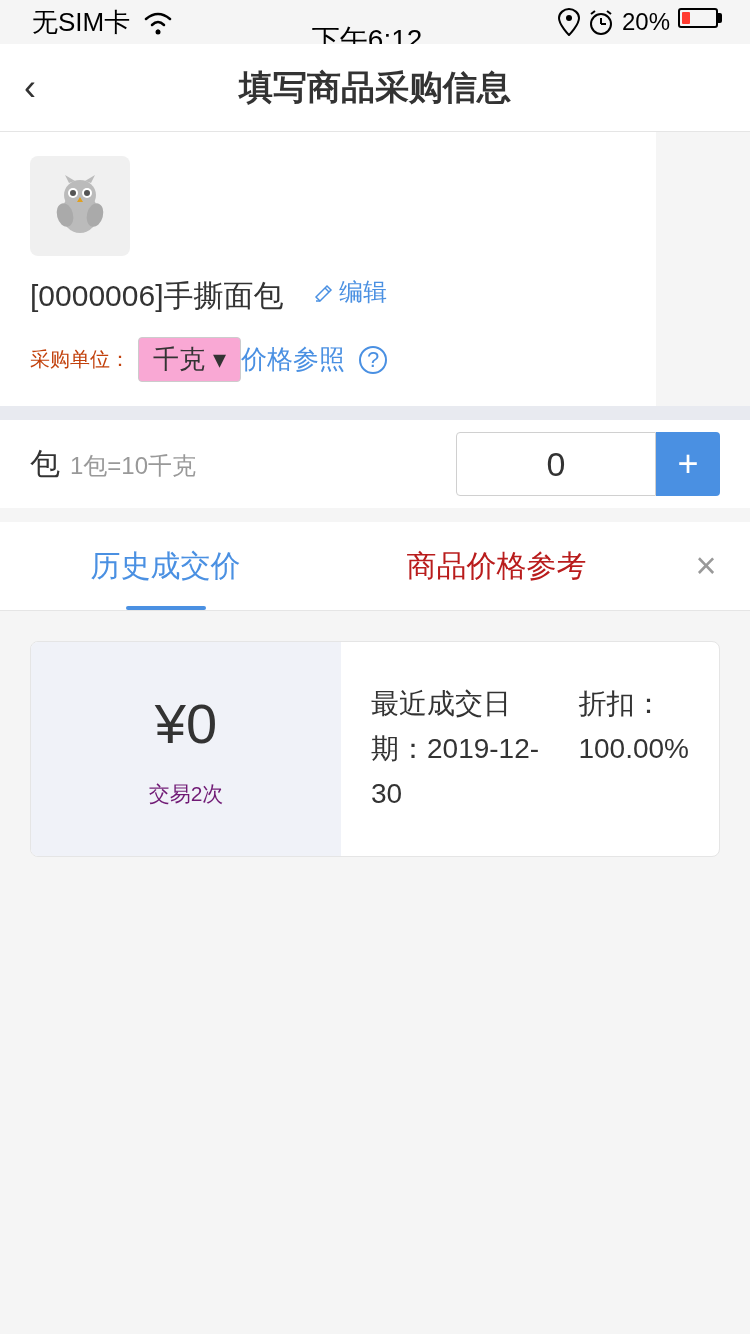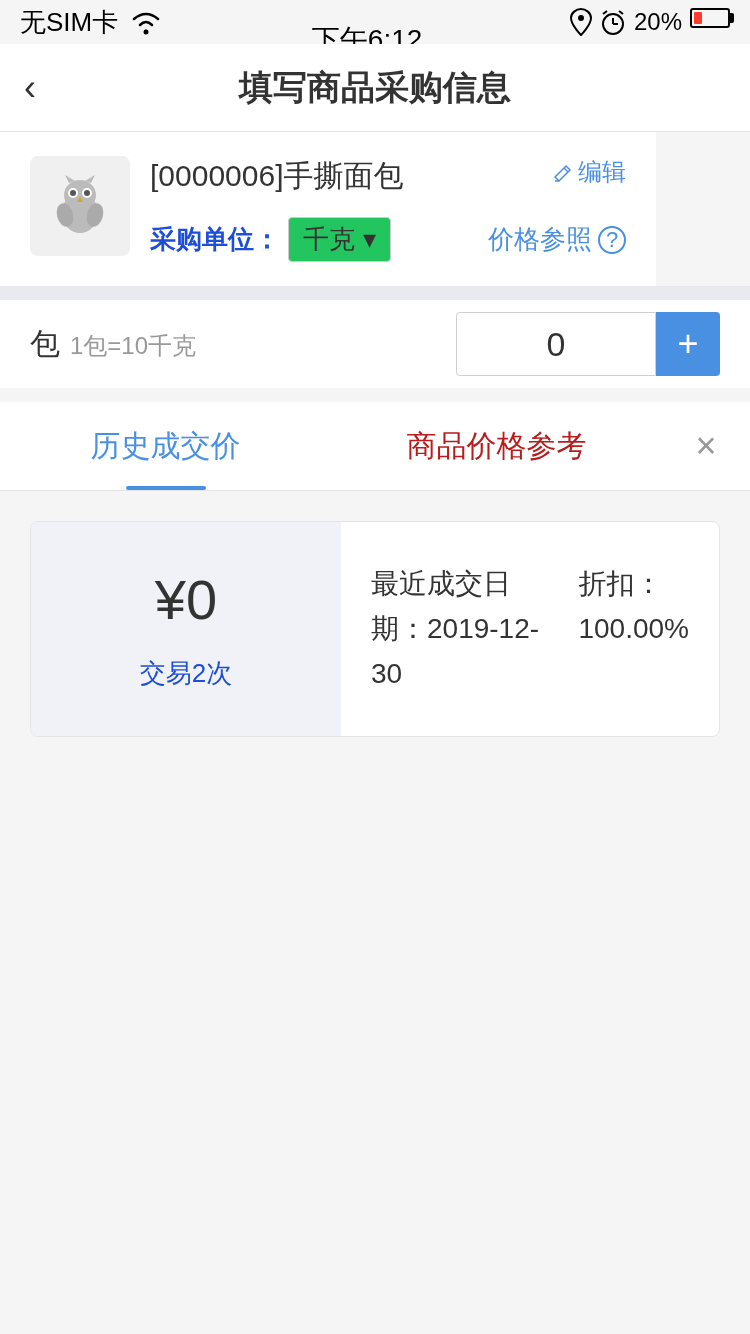--- a/index.html
+++ b/index.html
@@ -13,21 +13,21 @@
     }
 
     
     .status-bar {
       width: 750px;
       height: 44px;
       background: #f5f5f5;
       display: flex;
       align-items: center;
       justify-content: space-between;
-      padding: 0 20px;
+      padding: 0 32px;
       font-size: 26px;
       font-weight: 500;
     }
     .status-left {
       display: flex;
       align-items: center;
       gap: 10px;
       font-size: 26px;
       color: #000;
     }
@@ -103,20 +103,21 @@
 
     
     .product-card {
       width: 656px;
       background: #fff;
       padding: 24px 30px;
       margin-top: 0;
       display: flex;
       align-items: flex-start;
       gap: 20px;
+      flex-direction: column;
     }
     .product-image {
       width: 100px;
       height: 100px;
       background: #f0f0f0;
       border-radius: 8px;
       display: flex;
       align-items: center;
       justify-content: center;
       flex-shrink: 0;
@@ -144,42 +145,41 @@
       gap: 4px;
       cursor: pointer;
       white-space: nowrap;
     }
     .product-unit-row {
       display: flex;
       align-items: center;
       justify-content: space-between;
     }
     .unit-label {
-      font-size: 26px;
-      color: #1d4ed8;
-      font-weight: bold;
+      font-size: 20px;
+      color: #c2410c;
     }
     .unit-select {
       display: inline-flex;
       align-items: center;
       border: 1px solid #ccc;
       border-radius: 4px;
       padding: 4px 14px;
       font-size: 26px;
       color: #333;
-      background: #22c55e;
+      background: #f9a8d4;
       gap: 8px;
       cursor: pointer;
     }
     .price-ref-link {
       font-size: 26px;
       color: #4a90e2;
       display: flex;
       align-items: center;
-      gap: 6px;
+      gap: 14px;
       cursor: pointer;
     }
 
     
     .section-divider {
       width: 750px;
       height: 14px;
       background: #e8eaf0;
     }
 
@@ -310,22 +310,22 @@
       align-items: center;
       justify-content: center;
       padding: 40px 20px;
     }
     .price-amount {
       font-size: 56px;
       font-weight: 500;
       color: #333;
     }
     .price-times {
-      font-size: 26px;
-      color: #1d4ed8;
+      font-size: 21px;
+      color: #701a75;
       margin-top: 24px;
     }
     .price-right {
       flex: 1;
       padding: 40px 30px;
       display: flex;
       flex-direction: row;
       justify-content: center;
       gap: 16px;
     }

